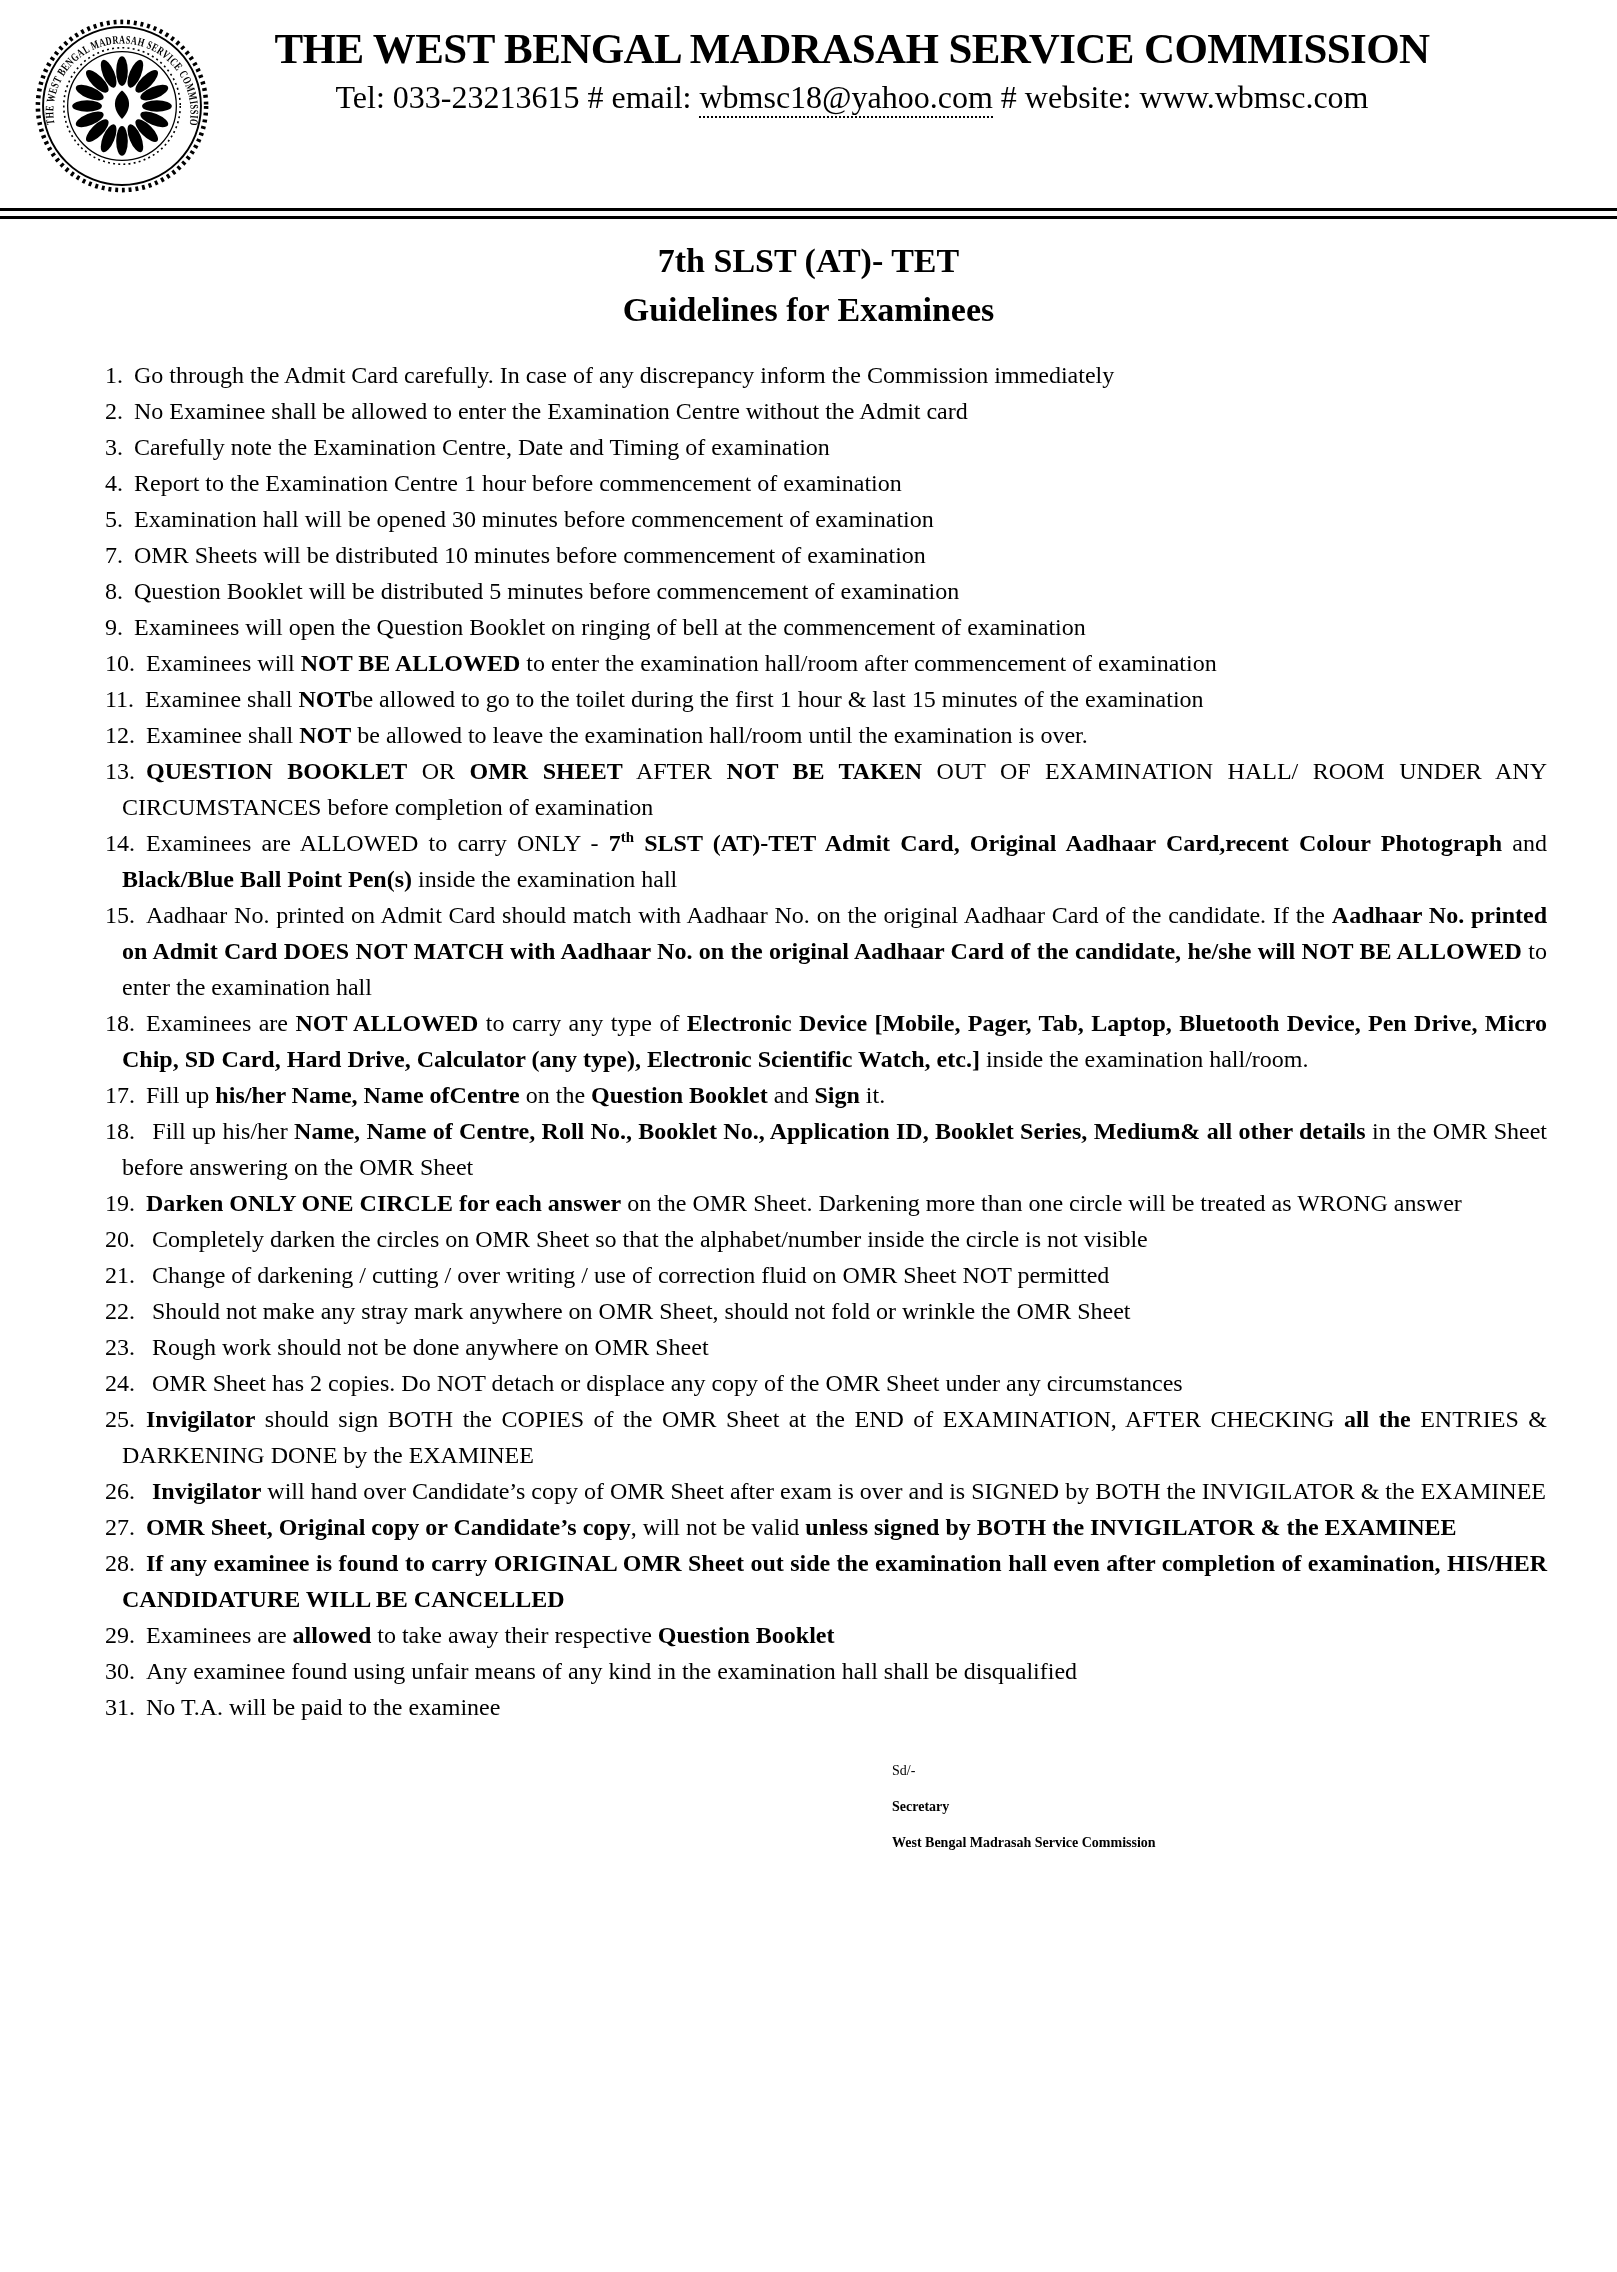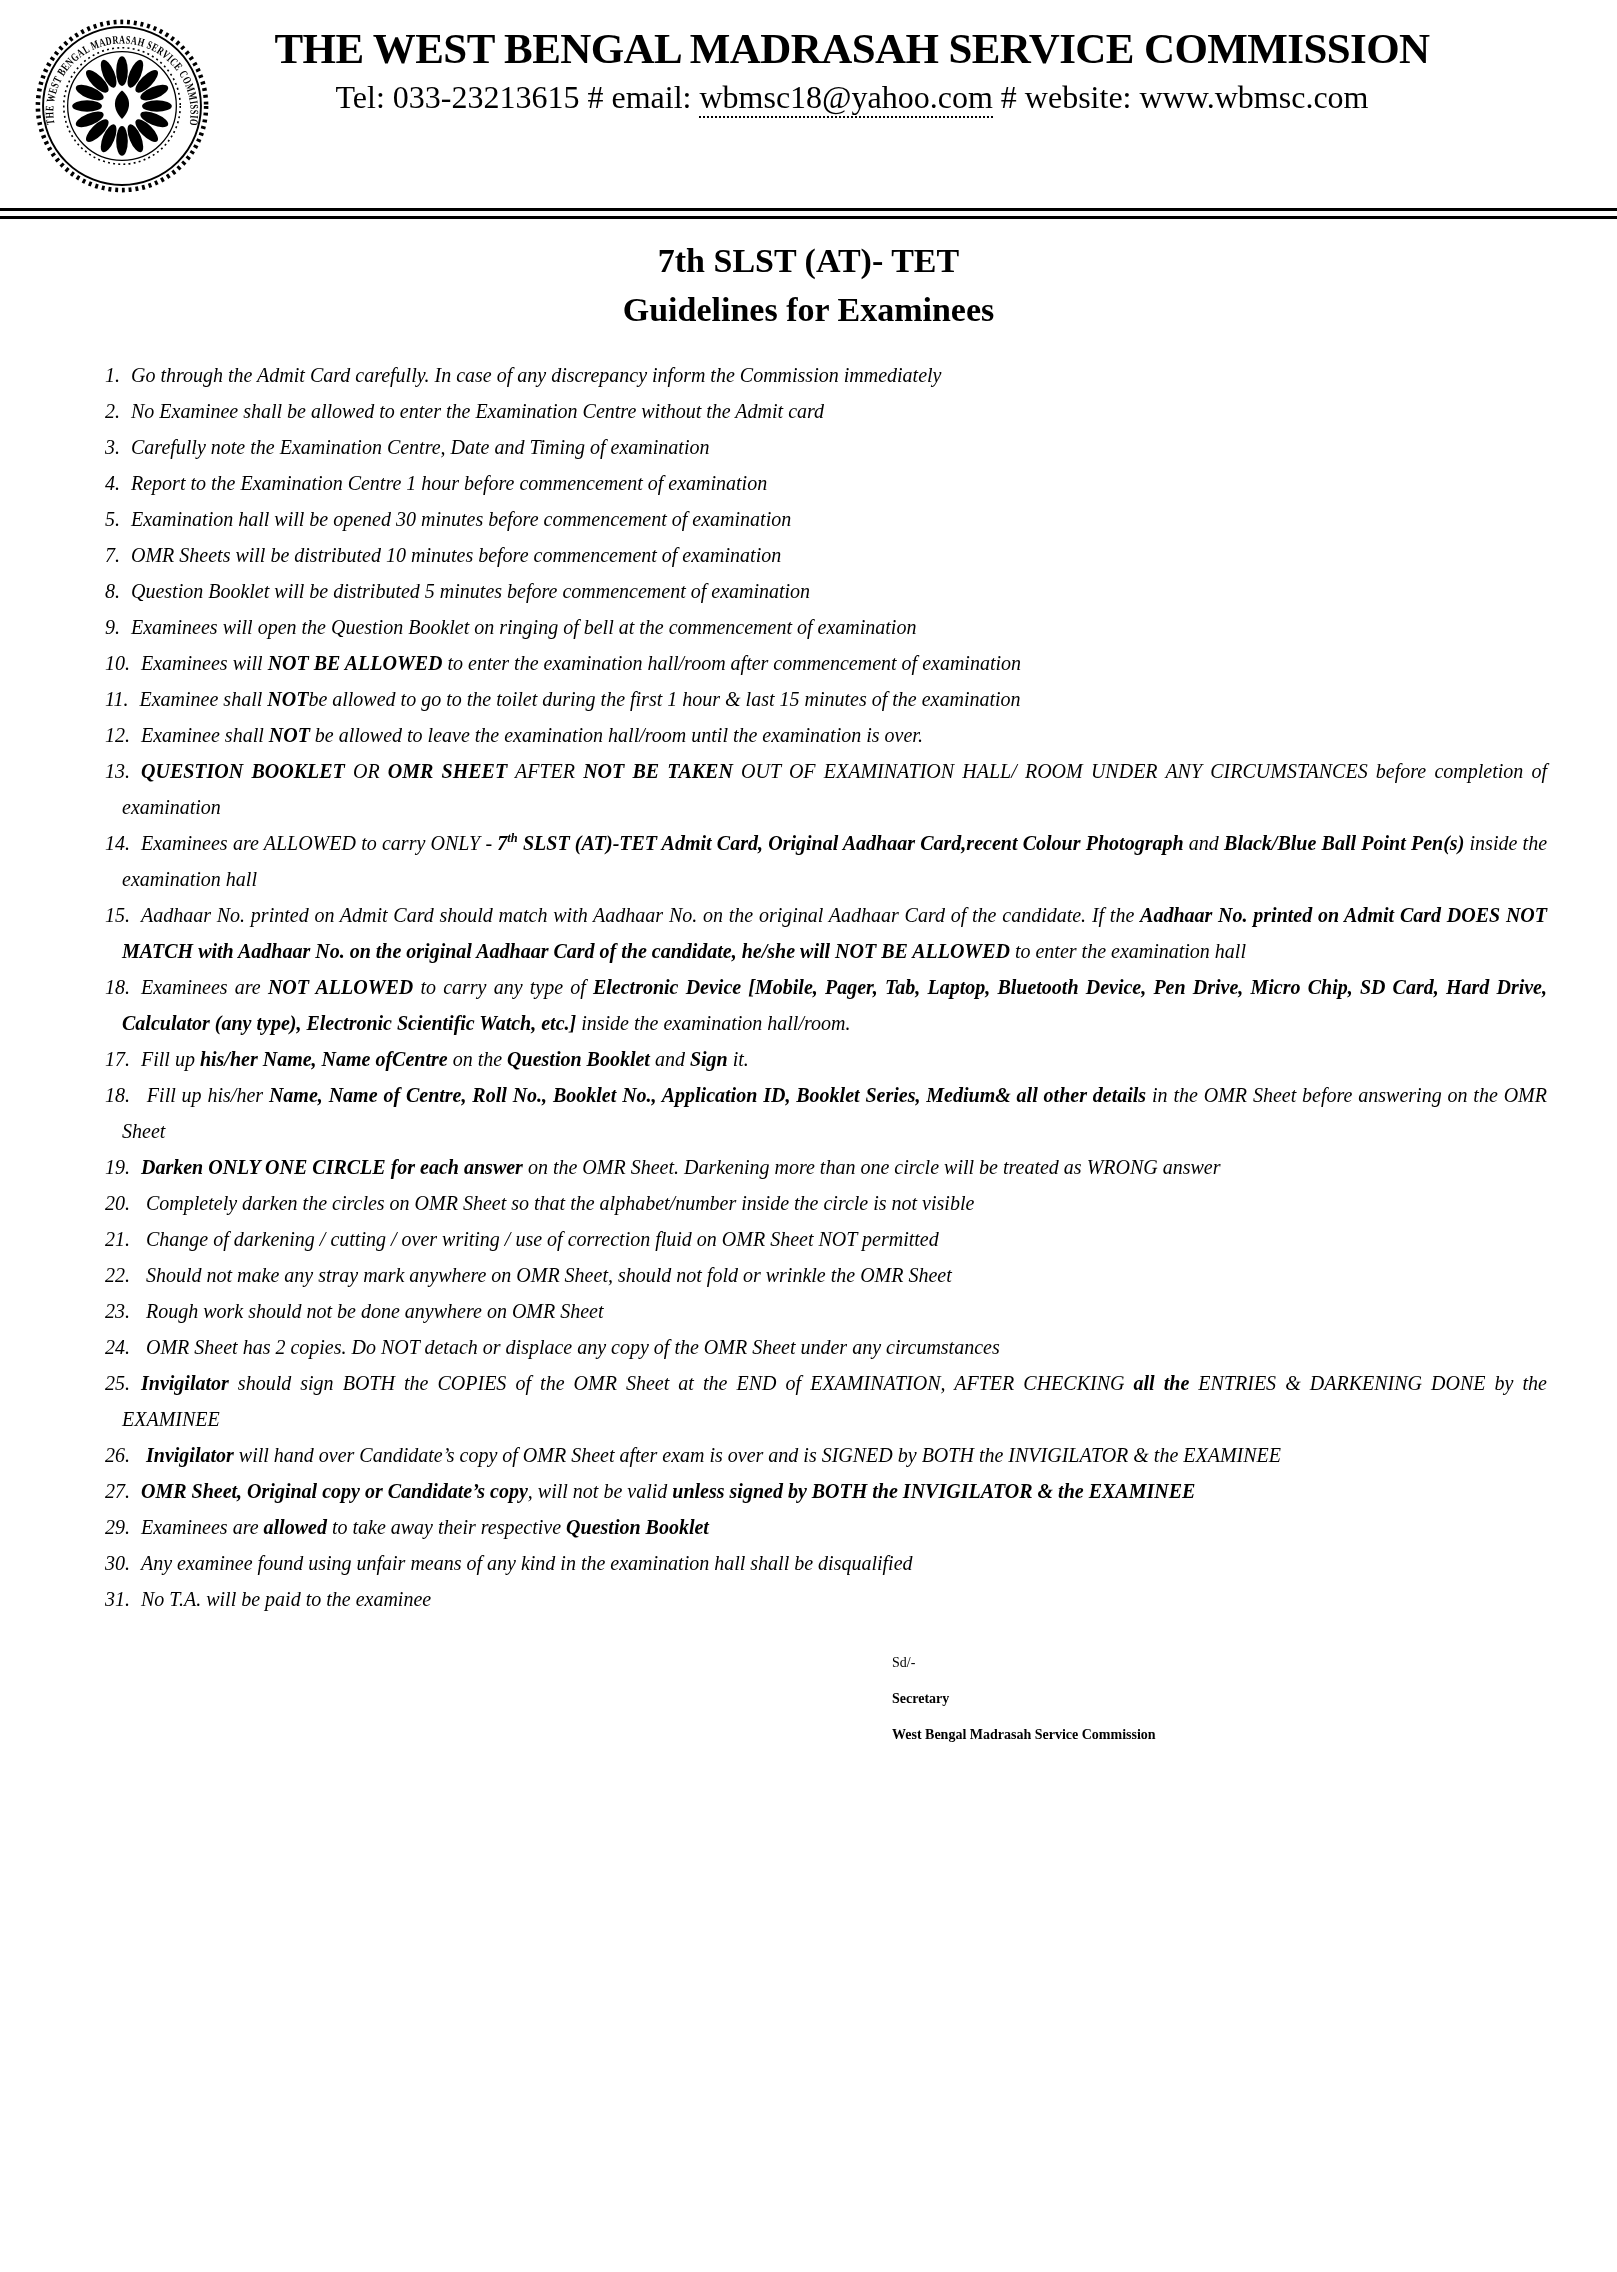--- a/index.html
+++ b/index.html
@@ -73,24 +73,23 @@
     font-size: 34px;
     font-weight: bold;
     line-height: 49px;
   }
 
   
   ol.guidelines {
     list-style: none;
     margin: 23px 0 0 0;
     padding: 0 70px 0 105px;
-    font-size: 20px;
+    font-size: 24px;
     line-height: 36px;
     text-align: justify;
-    font-style: italic;
   }
   ol.guidelines li {
     padding-left: 17px;
     text-indent: -17px;
   }
   ol.guidelines .num {
     margin-right: 11px;
   }
   ol.guidelines .bold {
     font-weight: bold;
@@ -188,20 +187,21 @@
       <li><span class="num">18.</span><span> Fill up his/her </span><span class="bold">Name, Name of Centre, Roll No., Booklet No., Application ID, Booklet Series, Medium&amp; all other details</span><span> in the OMR Sheet before answering on the OMR Sheet</span></li>
       <li><span class="num">19.</span><span class="bold">Darken ONLY ONE CIRCLE for each answer</span><span> on the OMR Sheet. Darkening more than one circle will be treated as WRONG answer</span></li>
       <li><span class="num">20.</span><span> Completely darken the circles on OMR Sheet so that the alphabet/number inside the circle is not visible</span></li>
       <li><span class="num">21.</span><span> Change of darkening / cutting / over writing / use of correction fluid on OMR Sheet NOT permitted</span></li>
       <li><span class="num">22.</span><span> Should not make any stray mark anywhere on OMR Sheet, should not fold or wrinkle the OMR Sheet</span></li>
       <li><span class="num">23.</span><span> Rough work should not be done anywhere on OMR Sheet</span></li>
       <li><span class="num">24.</span><span> OMR Sheet has 2 copies. Do NOT detach or displace any copy of the OMR Sheet under any circumstances</span></li>
       <li><span class="num">25.</span><span class="bold">Invigilator</span><span> should sign BOTH the COPIES of the OMR Sheet at the END of EXAMINATION, AFTER CHECKING </span><span class="bold">all the</span><span> ENTRIES &amp; DARKENING DONE by the EXAMINEE</span></li>
       <li><span class="num">26.</span><span> </span><span class="bold">Invigilator</span><span> will hand over Candidate’s copy of OMR Sheet after exam is over and is SIGNED by BOTH the INVIGILATOR &amp; the EXAMINEE</span></li>
       <li><span class="num">27.</span><span class="bold">OMR Sheet, Original copy or Candidate’s copy</span><span>, will not be valid </span><span class="bold">unless signed by BOTH the INVIGILATOR &amp; the EXAMINEE</span></li>
+      <li><span class="num">28.</span><span class="bold">If any examinee is found to carry ORIGINAL OMR Sheet out side the examination hall even after completion of examination, HIS/HER CANDIDATURE WILL BE CANCELLED</span></li>
       <li><span class="num">29.</span><span>Examinees are </span><span class="bold">allowed</span><span> to take away their respective </span><span class="bold">Question Booklet</span></li>
       <li><span class="num">30.</span><span>Any examinee found using unfair means of any kind in the examination hall shall be disqualified</span></li>
       <li><span class="num">31.</span><span>No T.A. will be paid to the examinee</span></li>
     </ol>
 
   <div class="signature">
     <div>Sd/-</div>
     <div class="sig-bold">Secretary</div>
     <div class="sig-bold">West Bengal Madrasah Service Commission</div>
   </div>

